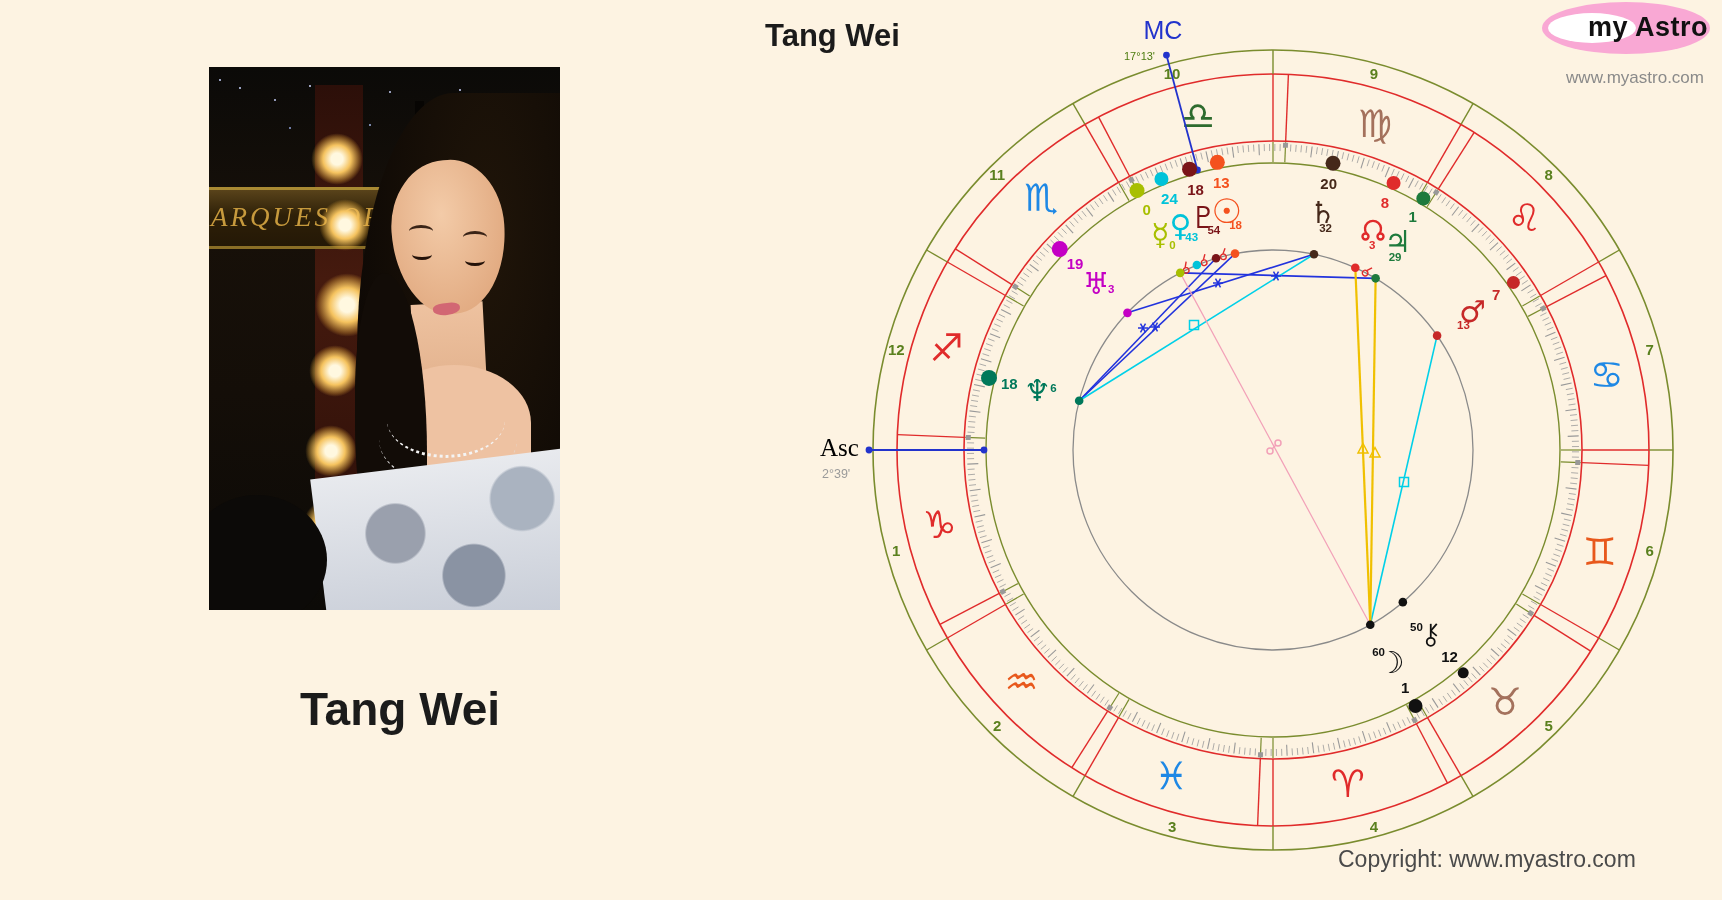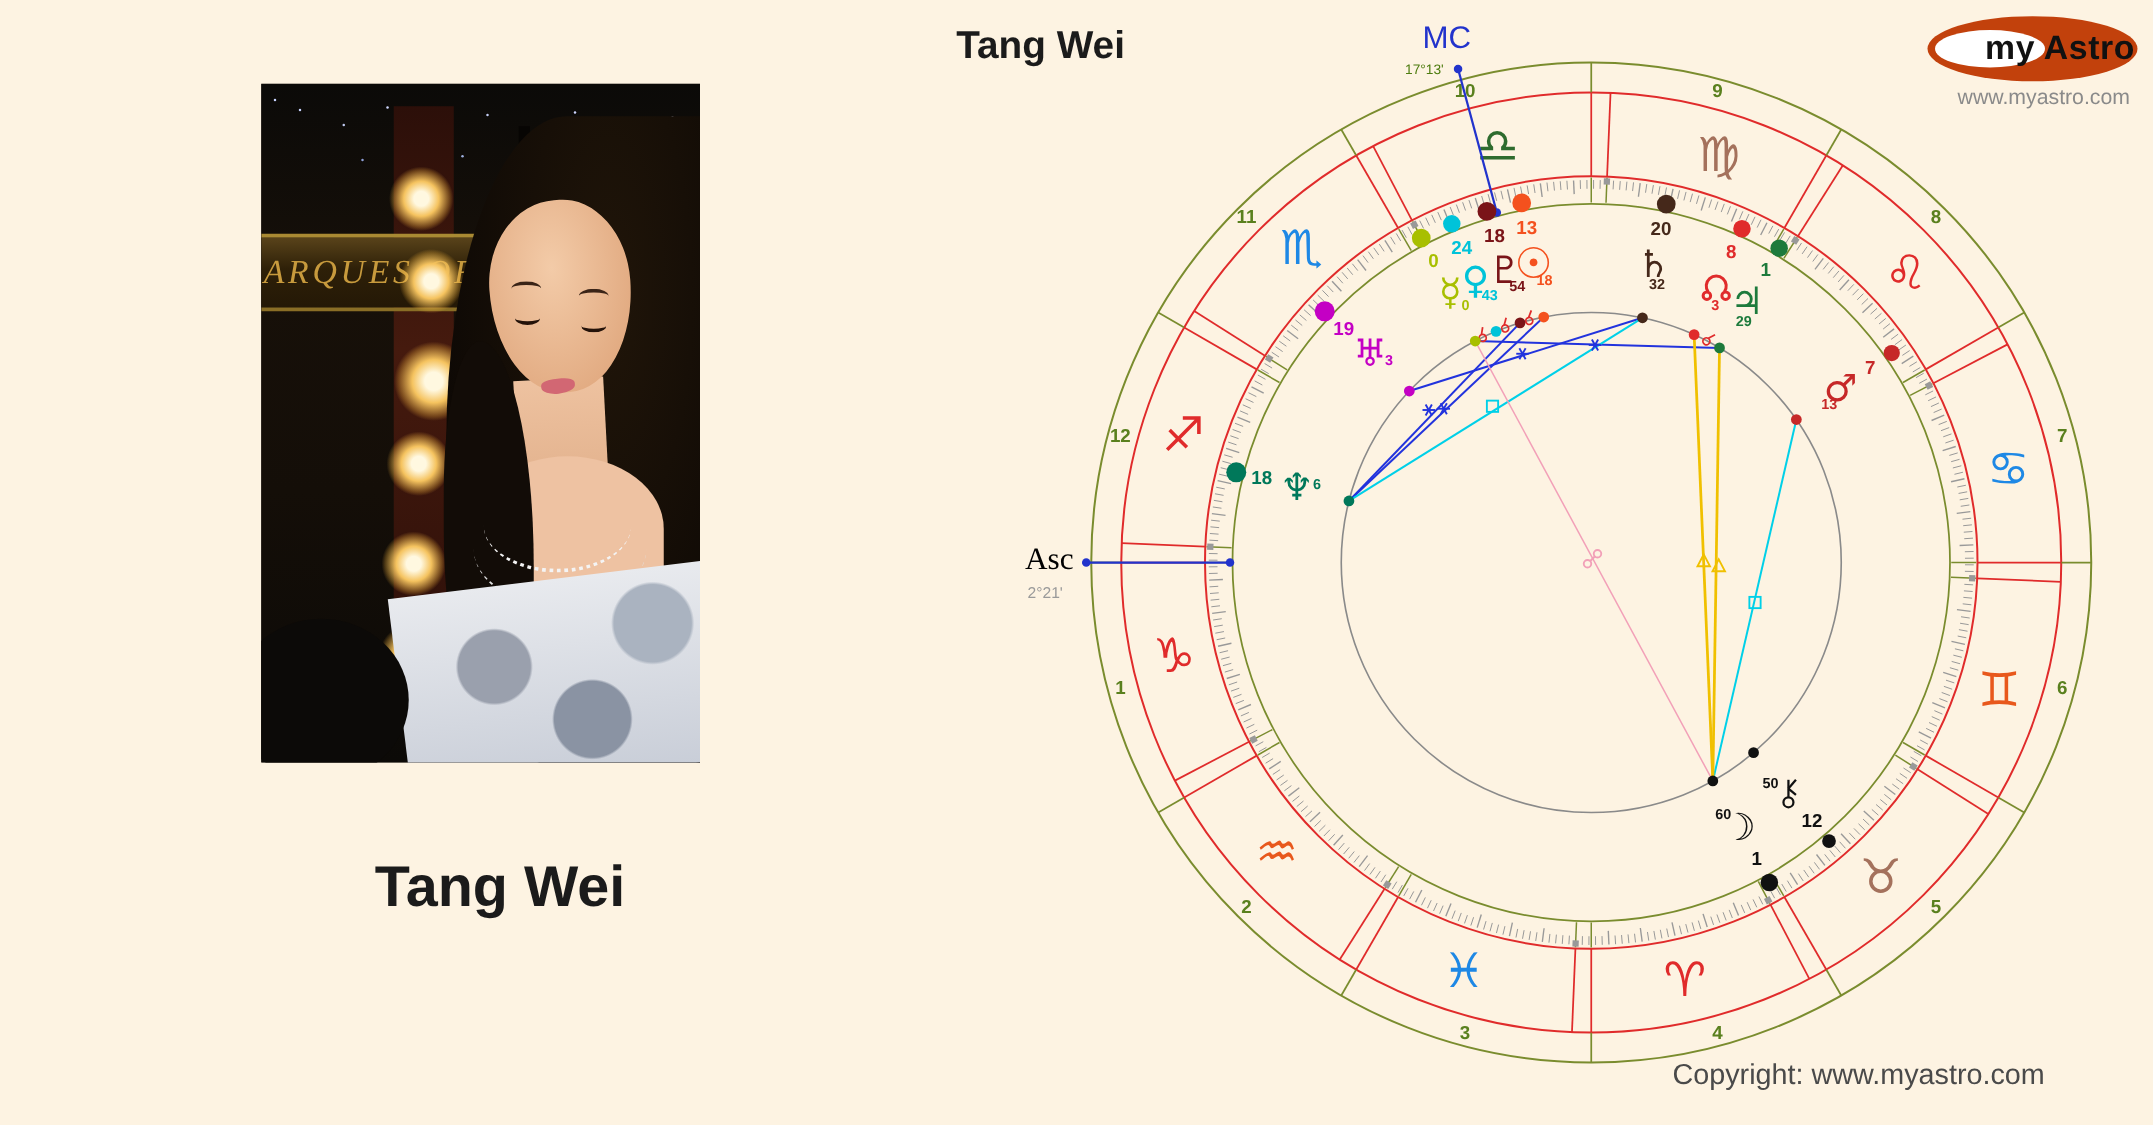--- a/index.html
+++ b/index.html
@@ -40,27 +40,27 @@
       radial-gradient(circle at 58% 72%,#8a93a3 0 16%,transparent 17%),
       radial-gradient(circle at 80% 28%,#aab3c0 0 13%,transparent 14%),
       linear-gradient(180deg,#e8eaee,#c9ced8);}
   .bystander{position:absolute;left:-22px;top:428px;width:140px;height:130px;background:#0c0a08;border-radius:50%;}
   .person-name{position:absolute;left:215px;top:682px;width:370px;text-align:center;
     font-size:46px;font-weight:bold;color:#1b1b1b;}
   .subtitle{position:absolute;left:165px;top:738px;width:470px;text-align:center;
     font-size:25px;font-weight:bold;color:#1b1b1b;line-height:28px;}
   
   .chart-title{position:absolute;left:765px;top:18px;font-size:31px;font-weight:bold;color:#1b1b1b;margin:0;}
-  .mc-label{position:absolute;left:1138px;top:16px;width:50px;font-size:25px;color:#2233cc;}
+  .mc-label{position:absolute;left:1138px;top:16px;width:50px;text-align:center;font-size:25px;color:#2233cc;}
   .mc-degree{position:absolute;left:1124px;top:50px;width:64px;text-align:left;font-size:11px;color:#4d7c0f;}
   .asc-label{position:absolute;left:820px;top:434px;font-size:25px;color:#000000;font-family:Liberation Serif, serif;}
   .asc-degree{position:absolute;left:822px;top:467px;font-size:12.5px;color:#9a9a9a;}
   .copyright{position:absolute;left:1338px;top:846px;font-size:23px;color:#4a4a4a;}
   
-  .logo{position:absolute;left:1542px;top:13px;width:168px;height:52px;background:#c2410c;border-radius:50%;cursor:pointer;}
+  .logo{position:absolute;left:1542px;top:2px;width:168px;height:52px;background:#f9a8d4;border-radius:50%;cursor:pointer;}
   .logo-white{position:absolute;left:6px;top:11px;width:88px;height:30px;background:#ffffff;border-radius:50%;}
   .logo-text{position:absolute;left:46px;top:10px;font-size:27px;font-weight:bold;color:#111;white-space:nowrap;letter-spacing:0.5px;}
   .logo-url{position:absolute;left:1548px;top:68px;width:156px;text-align:right;font-size:17px;color:#8a8a8a;}
   #wheel{position:absolute;left:0;top:0;width:1722px;height:900px;}
 </style>
 </head>
 <body>
 
 <div class="photo">
   <div class="night"></div>
@@ -685,21 +685,21 @@
     <circle cx="1059.7625820064375" cy="249.05522259227862" r="8" fill="#c400c4"></circle>
     <circle cx="1127.445448468558" cy="312.8363294145247" r="4.3" fill="#c400c4"></circle>
     <text x="1096.1512198892979" y="283.3461402386474" text-anchor="middle" dominant-baseline="central" font-size="30" fill="#c400c4" font-weight="bold" font-family="&quot;DejaVu Sans&quot;, sans-serif">♅</text>
     <text x="1075.0458099172388" y="263.4574080037535" text-anchor="middle" dominant-baseline="central" font-size="15" fill="#c400c4" font-weight="bold" font-family="&quot;Liberation Sans&quot;, sans-serif">19</text>
     <text x="1111.2178720696734" y="289.34340012830035" text-anchor="middle" dominant-baseline="central" font-size="11.5" fill="#c400c4" font-weight="bold" font-family="&quot;Liberation Sans&quot;, sans-serif">3</text>
   </svg>
 
 <div class="mc-label">MC</div>
 <div class="mc-degree">17°13'</div>
 <div class="asc-label">Asc</div>
-<div class="asc-degree">2°21'</div>
+<div class="asc-degree">2°39'</div>
 
 <div class="logo">
   <div class="logo-white"></div>
   <div class="logo-text"><span>my</span><span> Astro</span></div>
 </div>
 <div class="logo-url">www.myastro.com</div>
 
 <div class="copyright">Copyright: www.myastro.com</div>
 
 </body></html>

